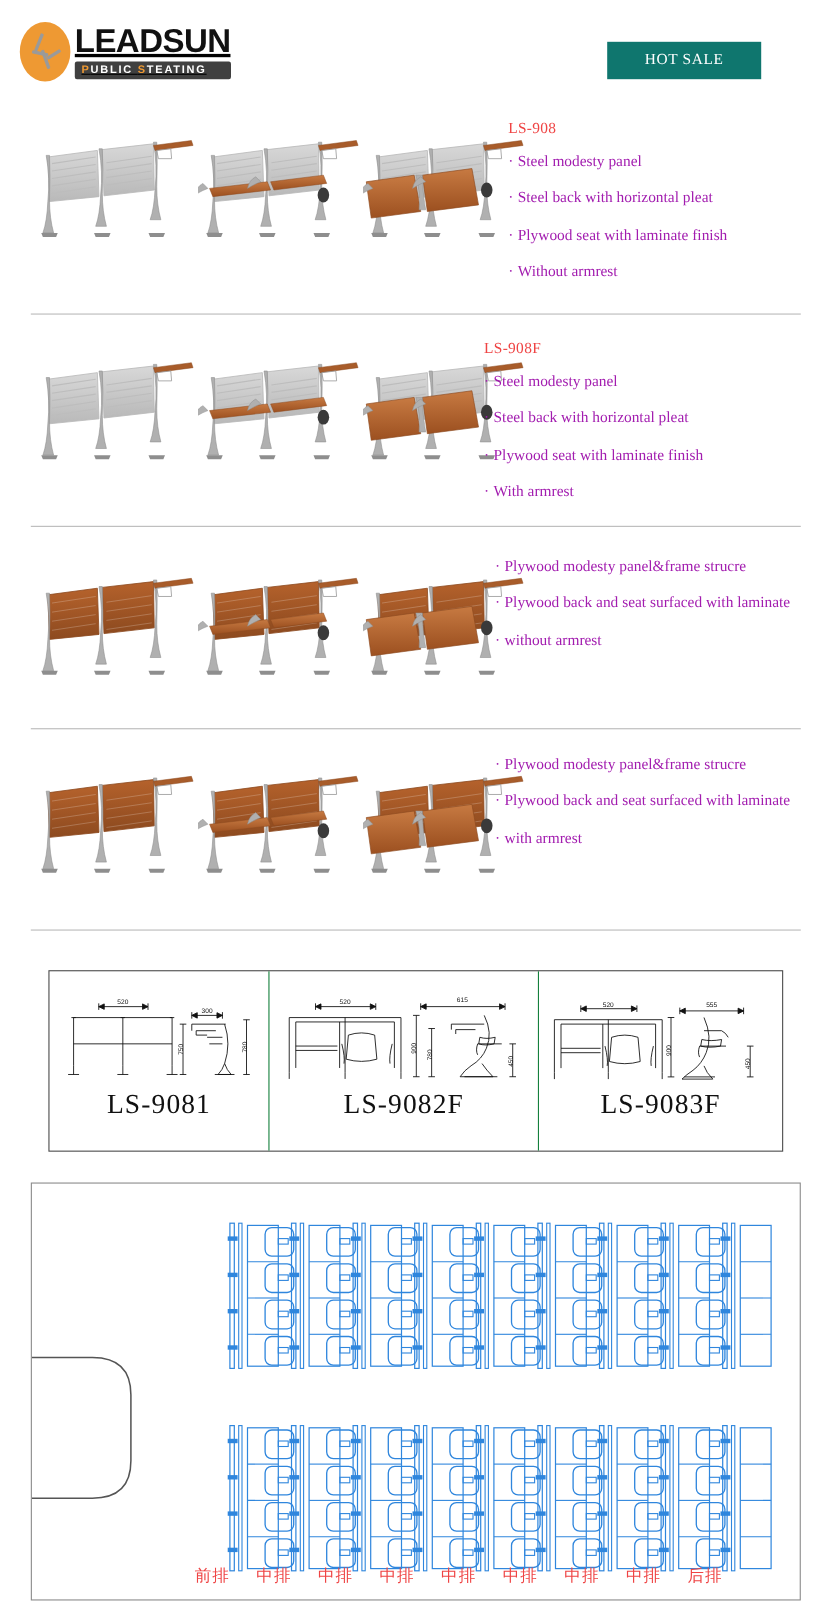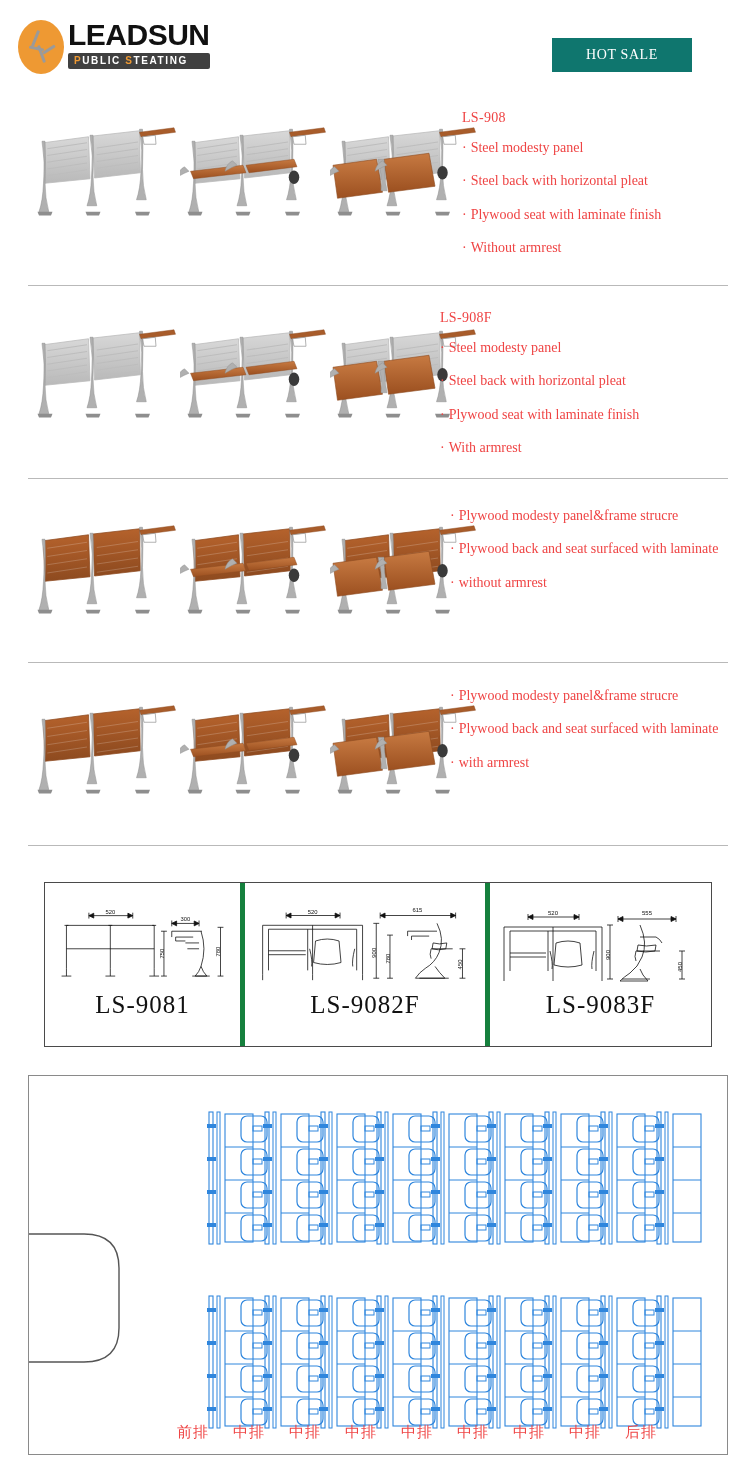--- a/index.html
+++ b/index.html
@@ -11,21 +11,21 @@
     overflow: hidden;
   }
   .page { position: relative; width: 750px; height: 1472px; background:#fff; }
 
   
   .header {
     position: absolute; left: 0; top: 0; width: 750px; height: 100px;
   }
   .logo-wrap {
     position: absolute; left: 18px; top: 20px;
-    display: flex; 
+    display: flex; align-items: center; text-decoration: underline;
   }
   .logo-mark {
     width: 46px; height: 54px; border-radius: 50%;
     background: #EE9933; position: relative; flex: 0 0 auto;
     margin-right: 4px;
   }
   .logo-mark .bar {
     position: absolute; background: #9a9a9a; border-radius: 1px;
   }
   .logo-mark .b1 { width: 3px; height: 17px; left: 16px; top: 10px; transform: rotate(22deg); }
@@ -59,35 +59,35 @@
   .divider {
     position: absolute; left: 28px; width: 700px; height: 1px;
     background: #b9b9b9;
   }
   .photos { position: absolute; display: flex; align-items: flex-end; }
   .info { position: absolute; }
   .model {
     color: #ef4444; font-size: 14px; margin-bottom: 14px;
     letter-spacing: 0.3px;
   }
-  .feat { font-size: 14px; color: #ef4444; margin-bottom: 18px; line-height: 1.1; }
+  .feat { font-size: 14px; color: #a21caf; margin-bottom: 18px; line-height: 1.1; }
   .feat .dot { margin-right: 4px; }
 
   
   .chair { position: relative; }
 
   
   .drawings {
     position: absolute; left: 44px; top: 882px;
     width: 668px; height: 165px;
     border: 1px solid #4a4a4a; display: flex;
   }
   .dcell {
     flex: 0 0 auto; height: 100%;
-    border-right: 5px solid #15803d;
+    border-right: 1px solid #15803d;
     display: flex; flex-direction: column; align-items: center;
     justify-content: flex-start; padding-top: 8px;
   }
   .dcell:last-child { border-right: none; }
   .dcell .draw { height: 98px; width: 100%; }
   .dcell .dlabel {
     font-size: 25px; letter-spacing: 1px; color: #111;
     font-family: "Liberation Serif", serif; margin-top: 2px;
   }
 

